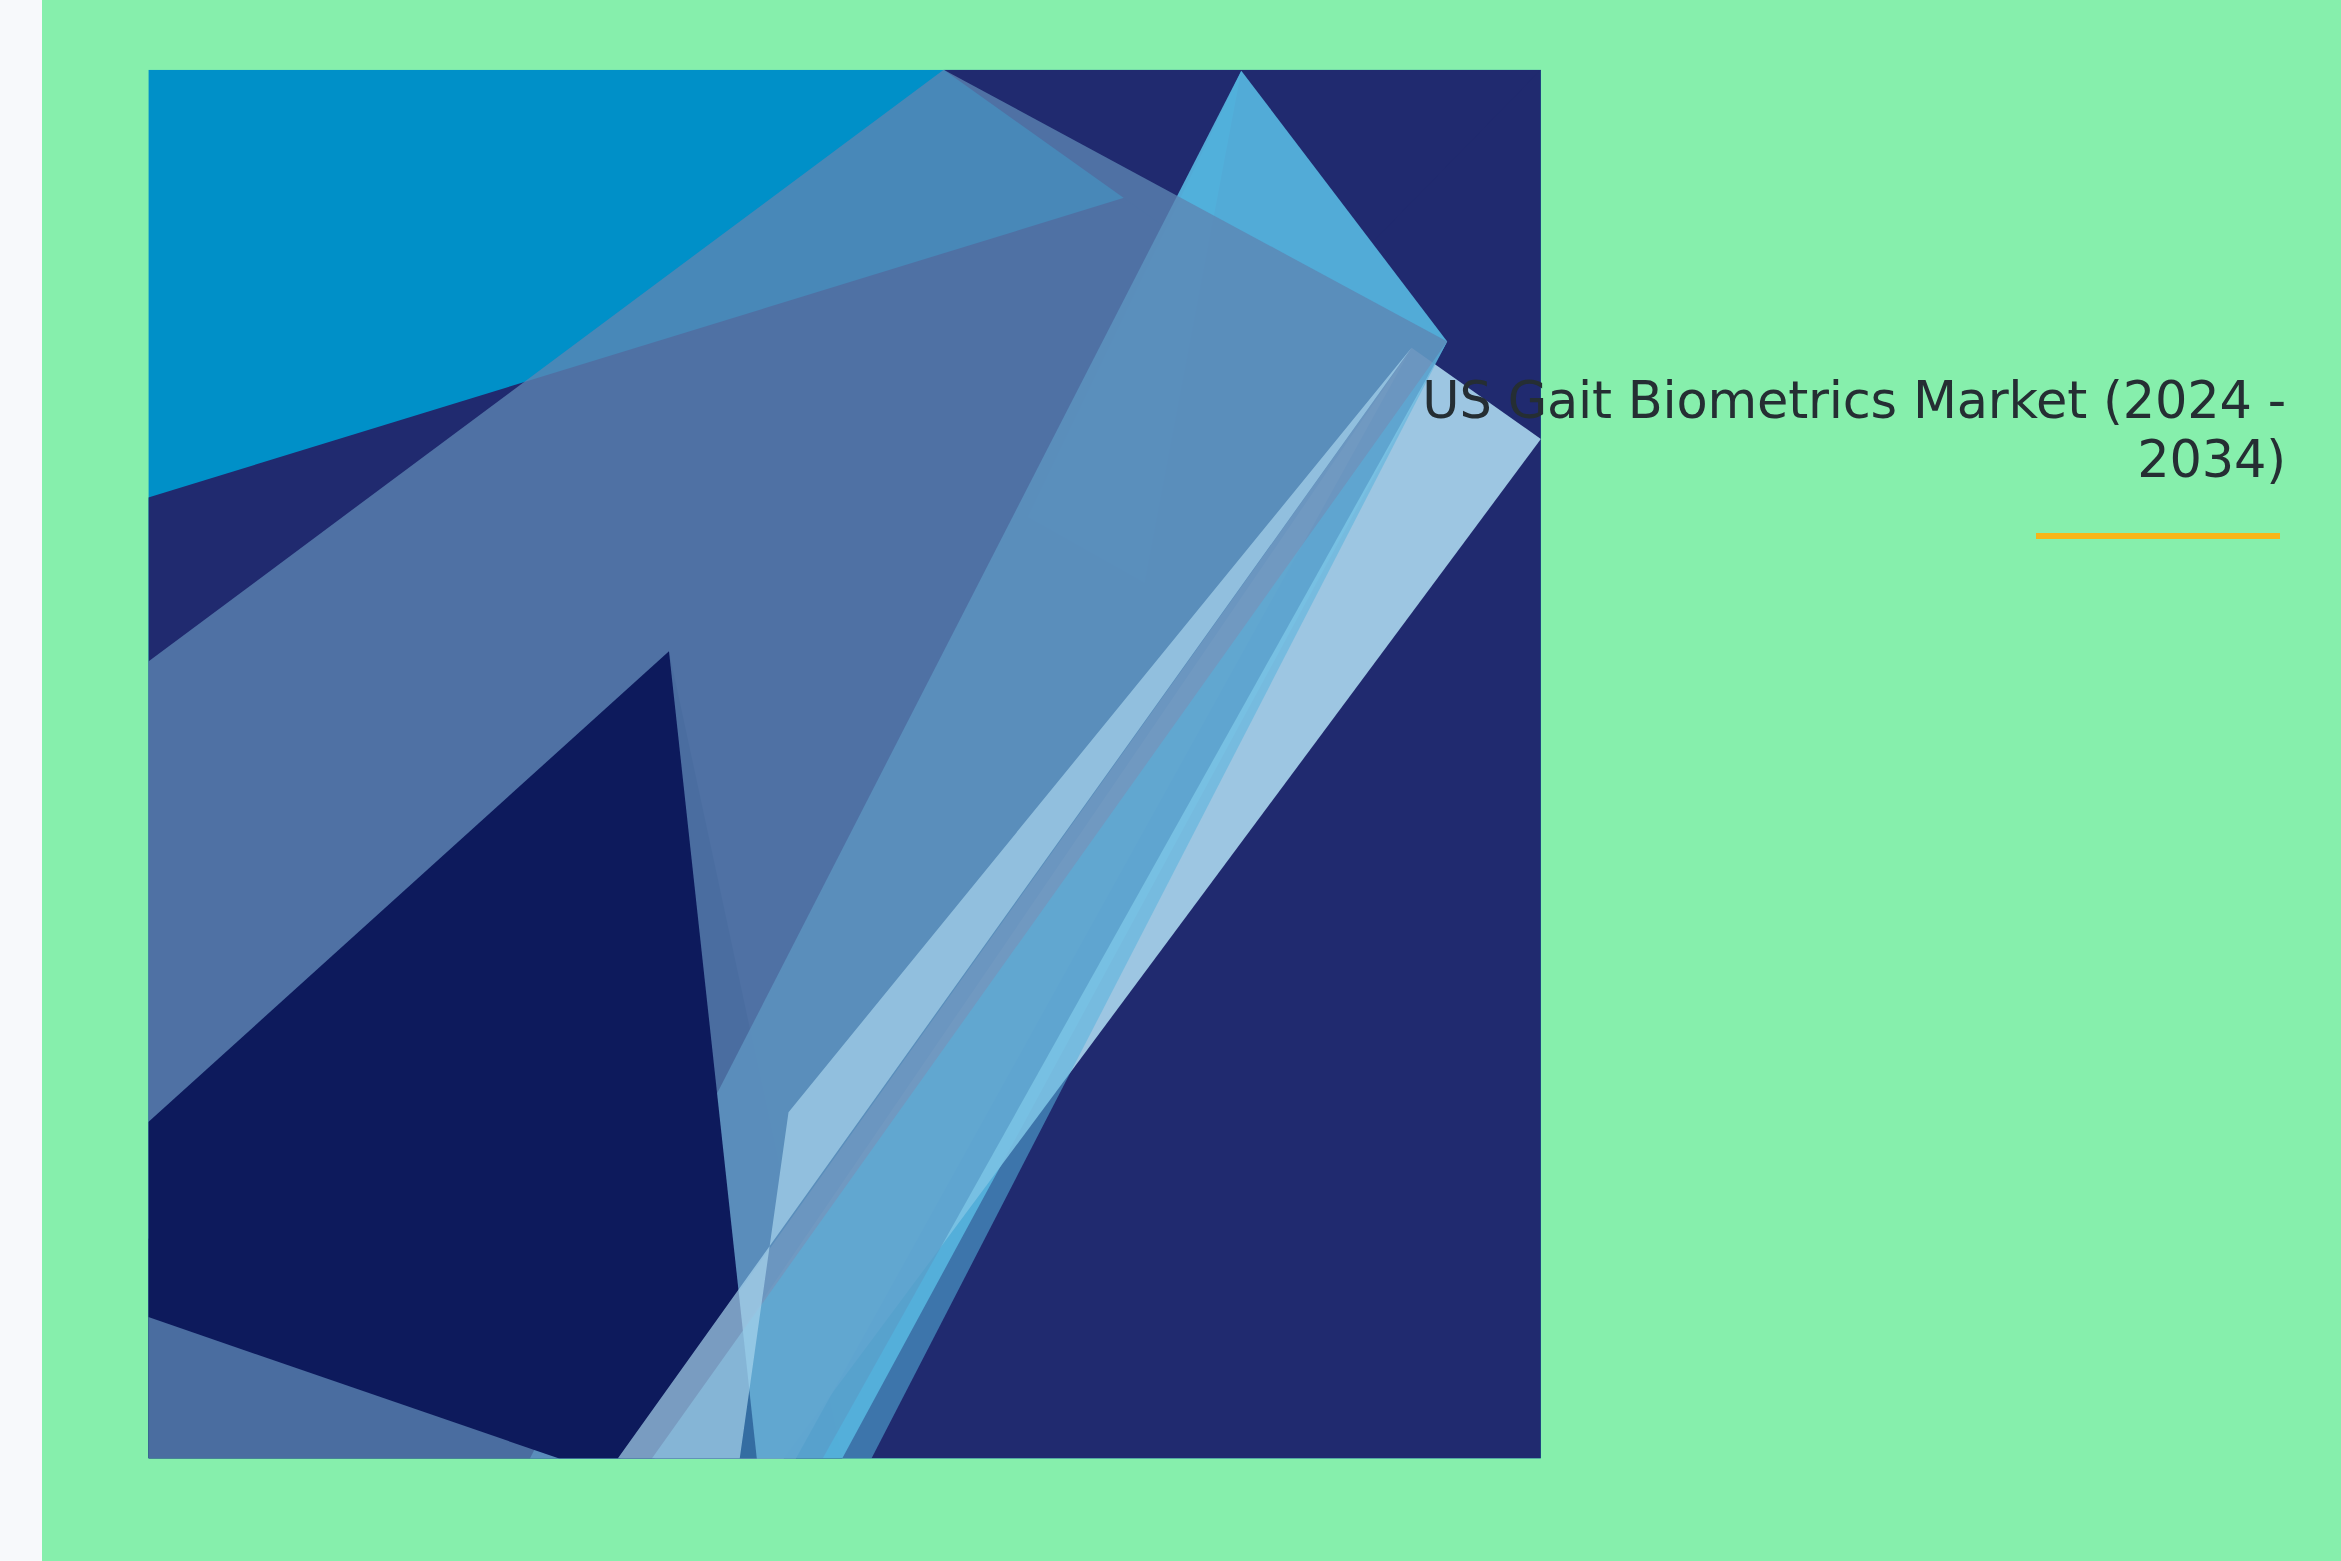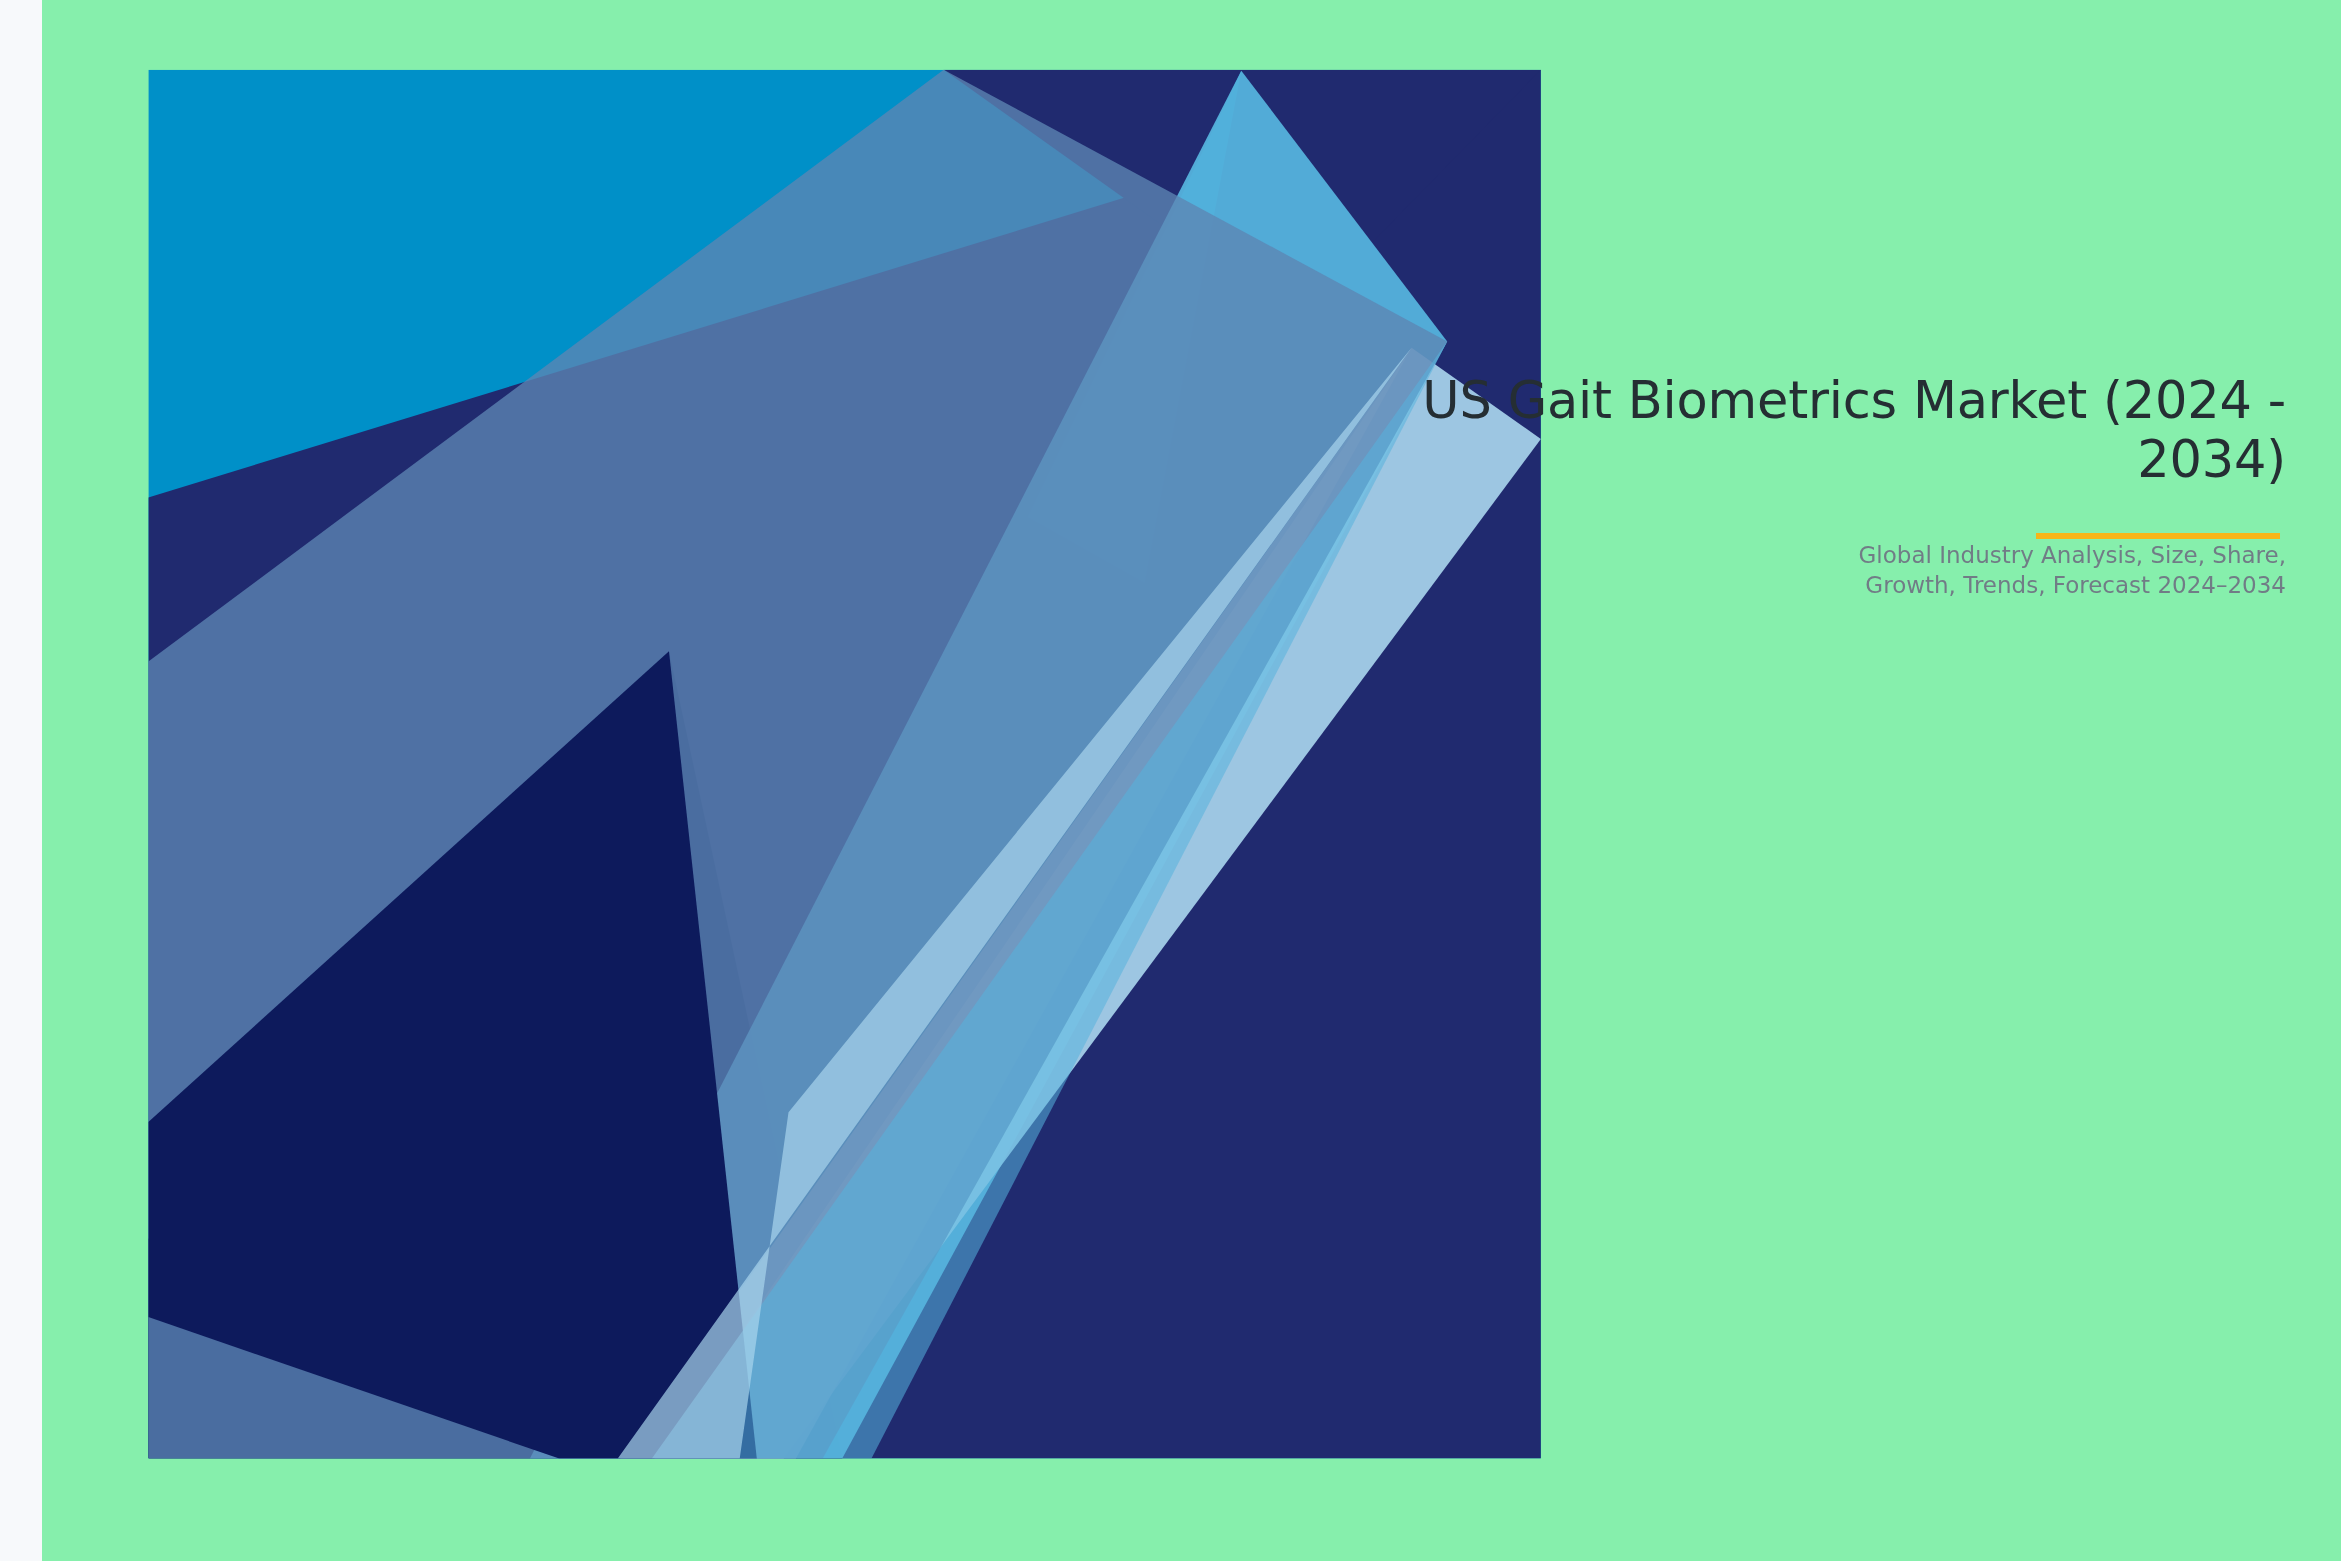--- a/index.html
+++ b/index.html
@@ -123,19 +123,17 @@
   </svg>
 
   <div id="text-block">
 
     <div id="title-wrap">
       <h1 id="page-title">US Gait Biometrics Market (2024 -
 2034)</h1>
       <div id="title-accent"></div>
     </div>
 
-    <p id="page-subtitle">Global Industry Analysis, Size, Share,
-Growth, Trends, Forecast 2024–2034</p>
 
   </div>
 
 </div>
 
 
 </body></html>

